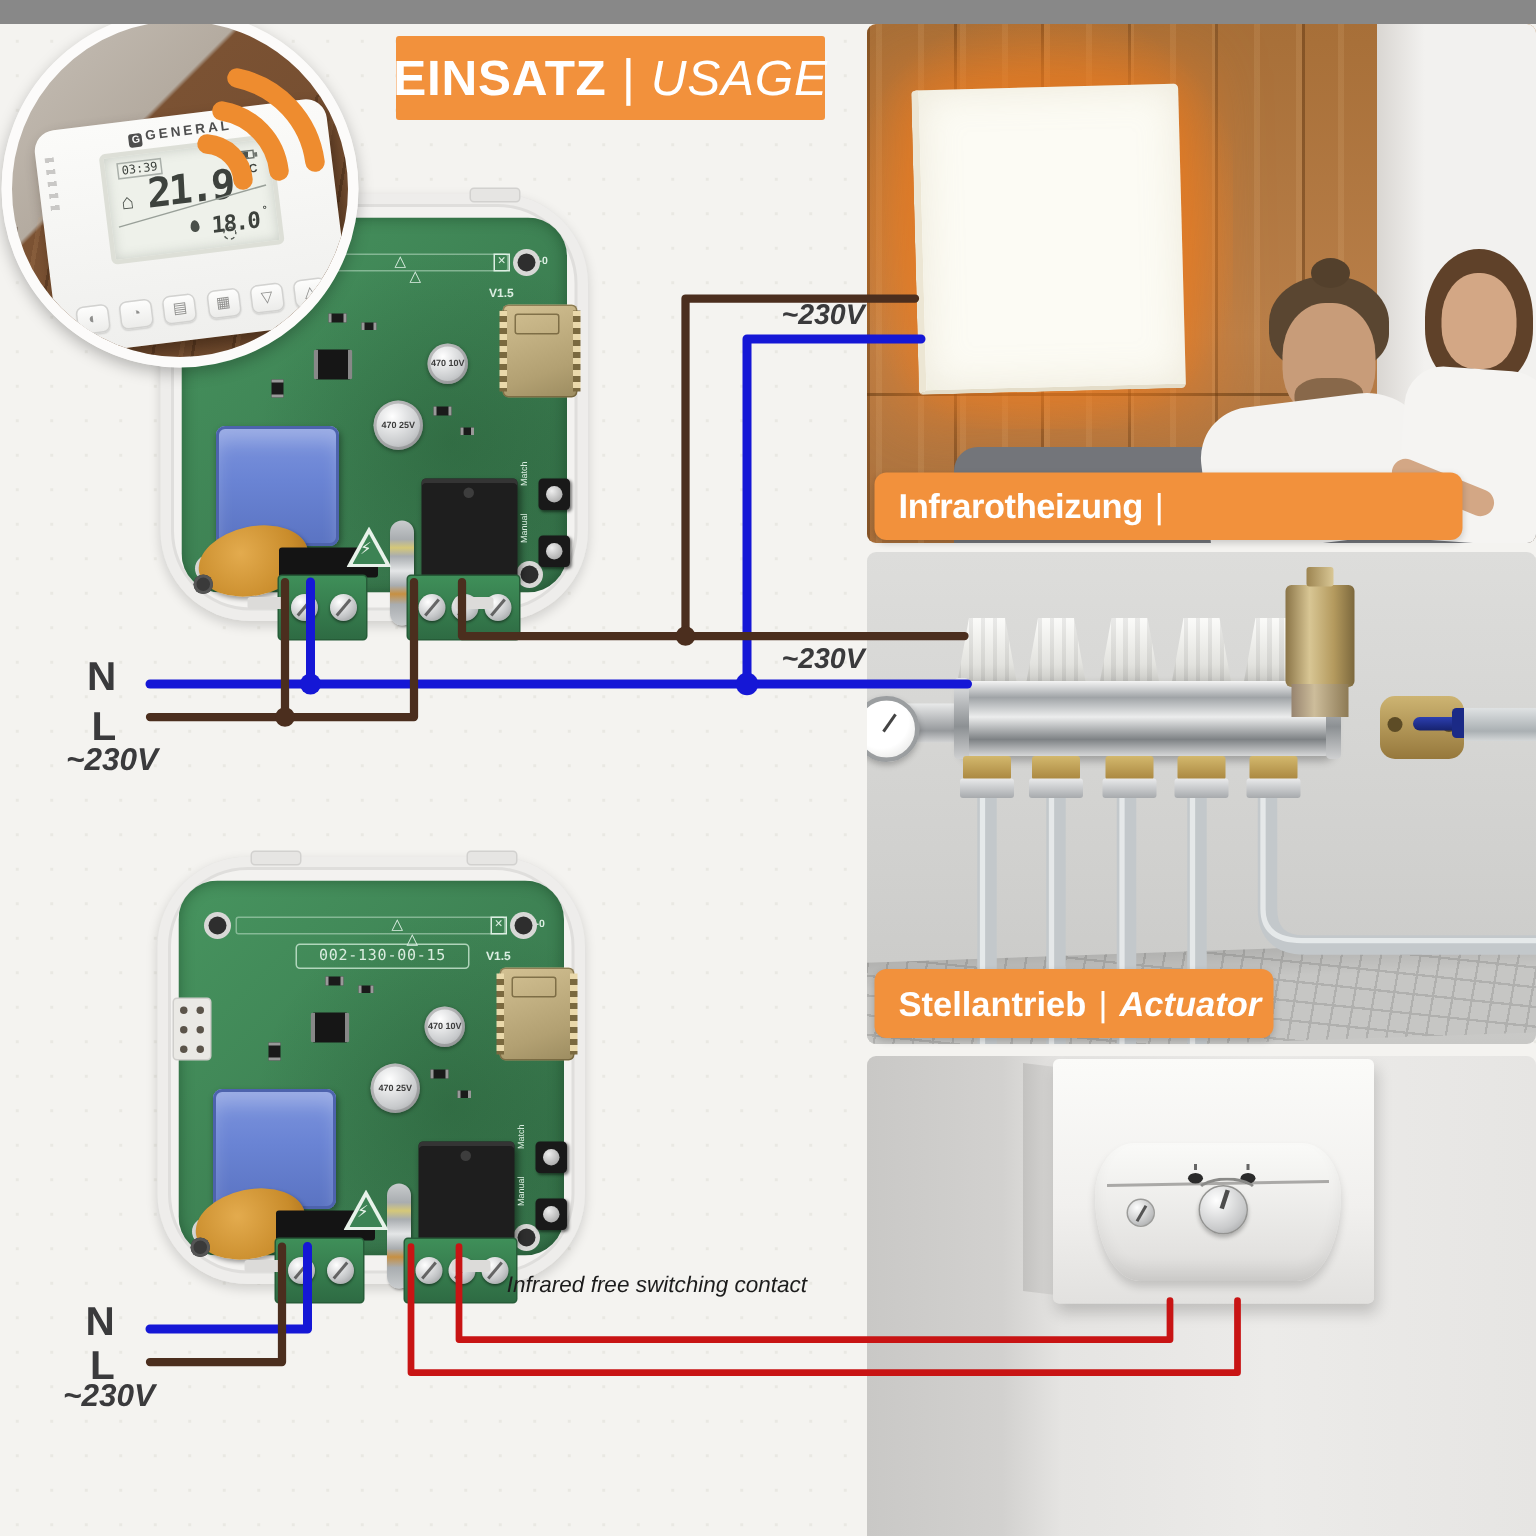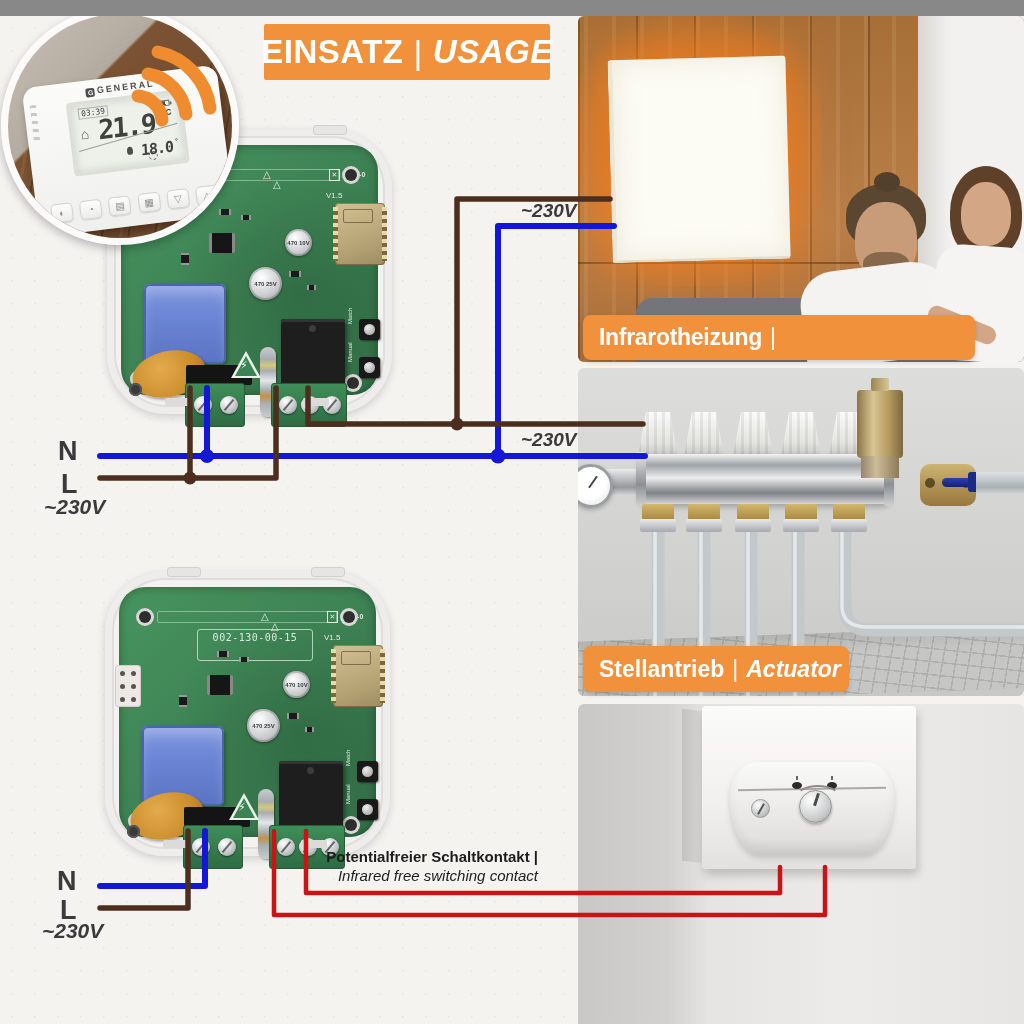--- a/index.html
+++ b/index.html
@@ -13,21 +13,21 @@
   }
 
   
   #header{
     position:absolute;left:264px;top:8px;width:286px;height:56px;
     background:#f2913c;color:#fff;display:flex;align-items:center;justify-content:center;
     font-size:33px;letter-spacing:.5px;border-radius:2px;
   }
   #header .de{font-weight:700;}
   #header .div{font-weight:300;padding:0 10px;font-size:34px;}
-  #header .en{font-style:italic;font-weight:700;}
+  #header .en{font-style:italic;font-weight:400;}
 
   
   .photo{position:absolute;left:578px;width:446px;overflow:hidden;border-radius:6px;z-index:10;}
   #photo-infrared{top:0;height:346px;background:linear-gradient(180deg,#a76f38,#b97f49 60%,#a96f3a);}
   #photo-infrared .planks{position:absolute;inset:0;background:
      repeating-linear-gradient(90deg,rgba(90,50,15,.45) 0 2px,transparent 2px 58px),
      repeating-linear-gradient(90deg,rgba(255,220,170,.10) 6px 10px,transparent 10px 34px);}
   #photo-infrared .seam{position:absolute;left:0;right:110px;top:246px;height:2px;background:rgba(80,45,12,.5);}
   #photo-infrared .wall{position:absolute;top:0;bottom:0;left:340px;width:106px;
      background:linear-gradient(90deg,#d9d6d2,#f2f1ef 30%);}
@@ -129,23 +129,23 @@
   #module-a{left:107px;top:113px;}
   #module-b{left:105px;top:555px;}
   .module .tab{position:absolute;top:-4px;width:34px;height:10px;background:#e6e5e3;border:1px solid #d2d1cf;border-radius:3px;}
   .module .tab.t1{left:62px;} .module .tab.t2{left:206px;}
   .board{position:absolute;left:14px;top:16px;width:257px;height:250px;border-radius:26px;
      background:
        radial-gradient(circle at 70% 60%,rgba(20,60,30,.25),transparent 55%),
        linear-gradient(135deg,#47945f,#357149);
      box-shadow:inset 0 0 10px rgba(0,30,10,.4);}
   .silk-strip{position:absolute;left:38px;top:24px;width:180px;height:12px;border:1px solid rgba(215,240,222,.45);border-radius:2px;}
-  .silk-box{position:absolute;left:78px;top:42px;width:116px;height:32px;border:1.5px solid rgba(215,240,222,.75);border-radius:3px;
+  .silk-box{position:absolute;left:78px;top:42px;width:116px;height:17px;border:1.5px solid rgba(215,240,222,.75);border-radius:3px;
      color:#d9ecdf;font-family:"DejaVu Sans Mono",monospace;font-size:10px;line-height:15px;text-align:center;letter-spacing:.5px;}
-  .silk-ver{position:absolute;left:205px;top:46px;color:#dceee2;font-size:8px;font-weight:400;}
+  .silk-ver{position:absolute;left:205px;top:46px;color:#dceee2;font-size:8px;font-weight:700;}
   .silk-94{position:absolute;left:226px;top:26px;color:#dceee2;font-size:7px;font-weight:700;}
   .bin{position:absolute;left:208px;top:24px;width:11px;height:12px;border:1.2px solid #dceee2;color:#dceee2;font-size:7px;line-height:10px;text-align:center;}
   .esd{position:absolute;color:#dceee2;font-size:10px;}
   .esd.e1{left:142px;top:24px;} .esd.e2{left:152px;top:34px;}
   .hole{position:absolute;width:12px;height:12px;border-radius:50%;background:#2e2e2e;box-shadow:0 0 0 3px #d8d8d6;}
   .hole.tl{left:20px;top:24px;} .hole.tr{left:224px;top:24px;}
   .hole.bl{left:12px;top:228px;} .hole.br{left:226px;top:232px;}
   .wifi{position:absolute;left:214px;top:58px;width:50px;height:62px;border-radius:4px;
      background:linear-gradient(160deg,#d3c193,#b2a072 70%,#9c8c60);box-shadow:inset 0 0 0 1px rgba(80,65,30,.5);}
   .wifi::before,.wifi::after{content:'';position:absolute;top:4px;bottom:4px;width:5px;
@@ -474,21 +474,20 @@
 
   <div class="wlabel v230" style="left:521px;top:184px">~230V</div>
   <div class="wlabel v230" style="left:521px;top:413px">~230V</div>
   <div class="wlabel nl" style="left:58px;top:420px">N</div>
   <div class="wlabel nl" style="left:61px;top:453px">L</div>
   <div class="wlabel v230" style="left:44px;top:479px;font-size:21px">~230V</div>
   <div class="wlabel nl" style="left:57px;top:850px">N</div>
   <div class="wlabel nl" style="left:60px;top:879px">L</div>
   <div class="wlabel v230" style="left:42px;top:903px;font-size:21px">~230V</div>
   <div id="contact-note">
-    <div class="de">Potentialfreier Schaltkontakt |</div>
     <div class="en">Infrared free switching contact</div>
   </div>
 
   <div id="banner-infrared" class="banner">
     <span class="de">Infrarotheizung</span>
     <span class="div">|</span>
   </div>
   <div id="banner-actuator" class="banner">
     <span class="de">Stellantrieb</span>
     <span class="div">|</span>

